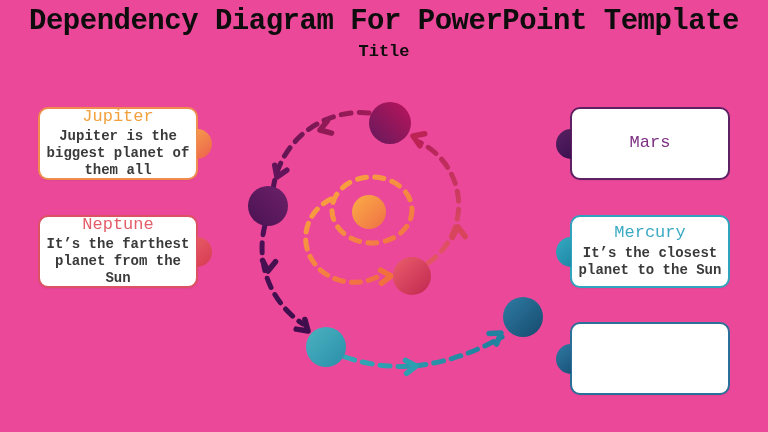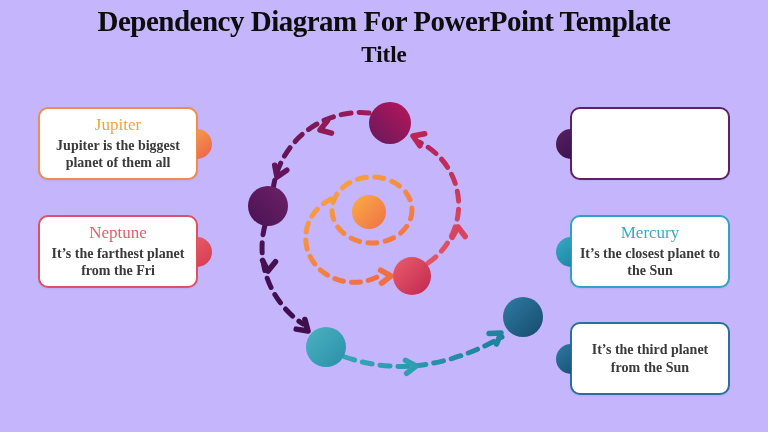--- a/index.html
+++ b/index.html
@@ -1,25 +1,25 @@
 <!DOCTYPE html>
 <html><head>
 <meta charset="utf-8">
 <style>
   html,body{margin:0;padding:0;background:#fff;}
   .slide{
-    position:relative;width:768px;height:432px;background:#c4b5fd;overflow:hidden;
-    font-family:Liberation Serif, serif;
+    position:relative;width:768px;height:432px;background:#ec4899;overflow:hidden;
+    font-family:Liberation Mono, monospace;
   }
   
   .hdr{position:absolute;top:6px;left:0;width:768px;text-align:center;}
   .hdr h1{
     margin:0;font-size:29px;line-height:1.1;font-weight:700;color:#0d0d0d;letter-spacing:-0.5px;
   }
-  .hdr h2{margin:4px 0 0;font-size:23px;font-weight:700;color:#0d0d0d;}
+  .hdr h2{margin:4px 0 0;font-size:17px;font-weight:700;color:#0d0d0d;}
   
   .box{
     position:absolute;width:160px;height:73px;background:#fff;border:2px solid #999;
     border-radius:10px;box-sizing:border-box;text-align:center;
     display:flex;flex-direction:column;justify-content:center;gap:2px;padding:14px 6px;
     box-shadow:0 1px 2px rgba(0,0,0,0.06);
   }
   .box-title{font-size:17px;font-weight:400;line-height:1.1;}
   .box-desc{font-size:14px;font-weight:700;color:#3a3a3a;line-height:1.22;}
   .tab{position:absolute;width:15px;height:30px;top:50%;margin-top:-15px;}
@@ -136,30 +136,30 @@
     <circle cx="523" cy="317" r="20" fill="url(#bNavy)"></circle>
   </svg>
 
   <div class="box p-jupiter b-jupiter">
     <div class="box-title">Jupiter</div>
     <div class="box-desc">Jupiter is the biggest planet of them all</div>
     <div class="tab r"></div>
   </div>
   <div class="box p-neptune b-neptune">
     <div class="box-title">Neptune</div>
-    <div class="box-desc">It’s the farthest planet from the Fri</div>
+    <div class="box-desc">It’s the farthest planet from the Sun</div>
     <div class="tab r"></div>
   </div>
 
   <div class="box p-mars b-mars">
+    <div class="box-title">Mars</div>
     <div class="tab l"></div>
   </div>
   <div class="box p-mercury b-mercury">
     <div class="box-title">Mercury</div>
     <div class="box-desc">It’s the closest planet to the Sun</div>
     <div class="tab l"></div>
   </div>
   <div class="box p-earth b-earth">
-    <div class="box-desc">It’s the third planet from the Sun</div>
     <div class="tab l"></div>
   </div>
 
 </div>
 
 </body></html>

